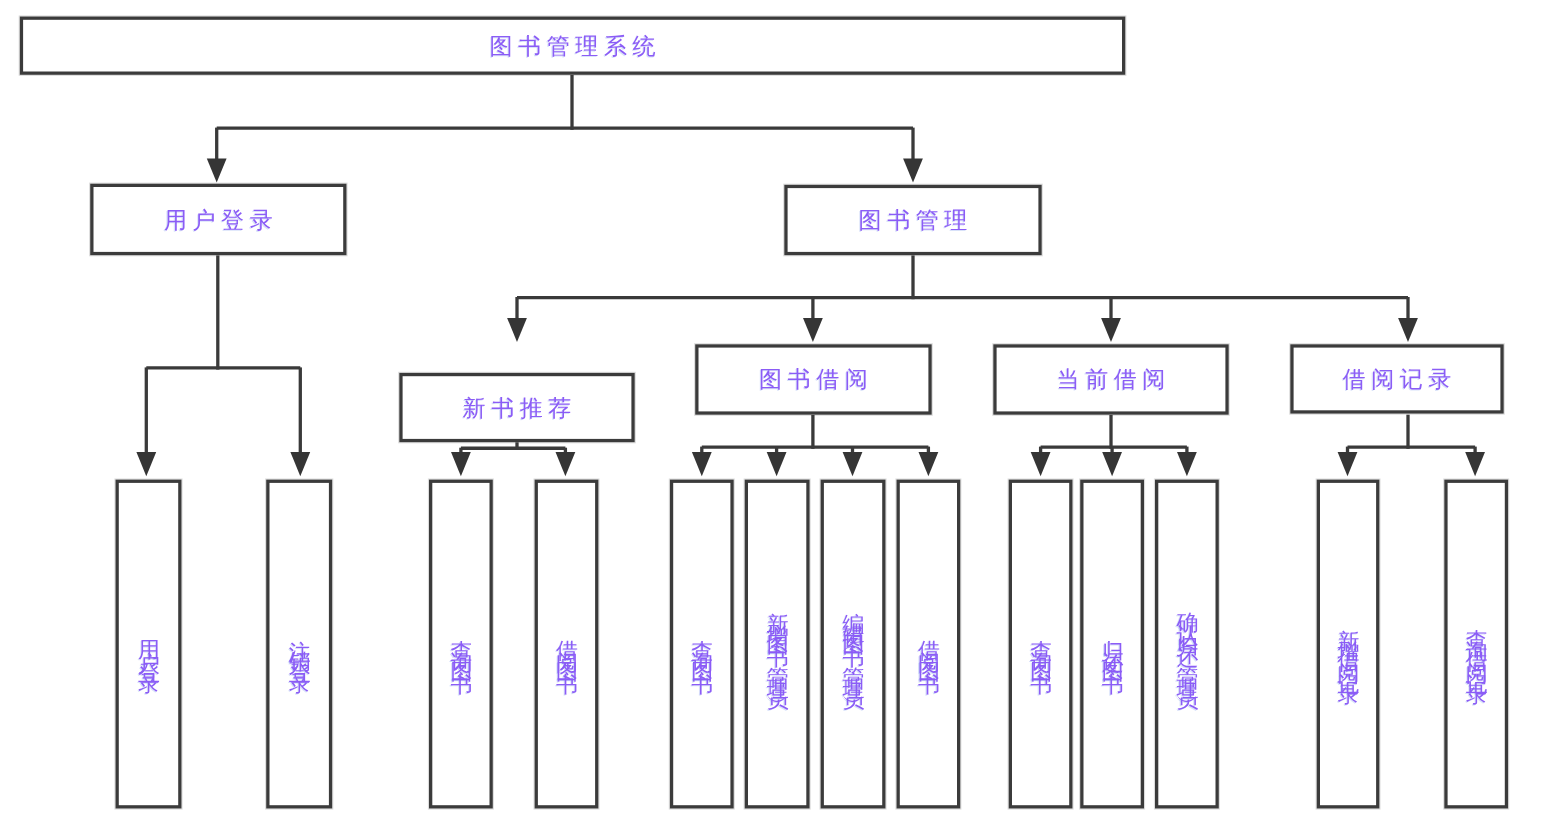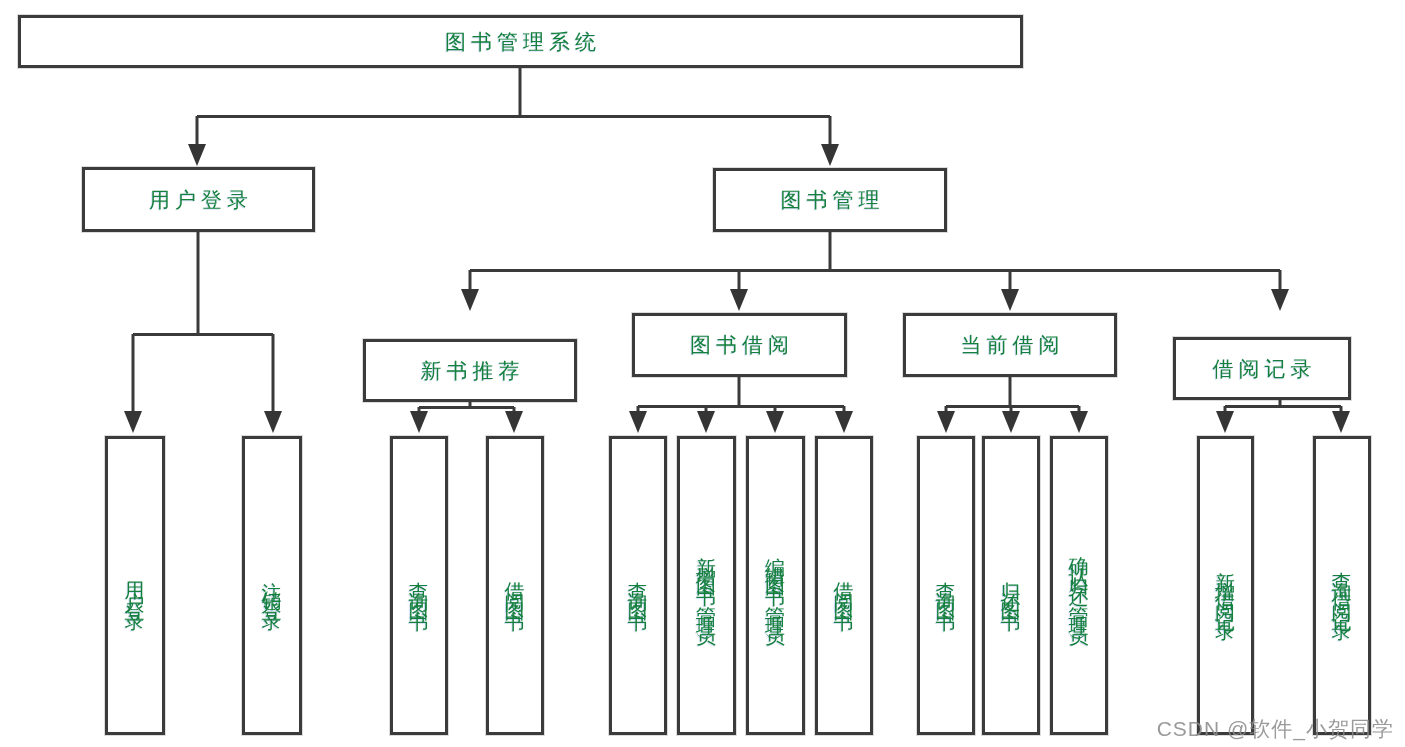--- a/index.html
+++ b/index.html
@@ -29,21 +29,21 @@
   }
   .box {
     position: absolute;
     box-sizing: border-box;
     border: 3px solid #3b3b3b;
     box-shadow: 0 0 0 1px rgba(60,60,60,0.18);
     background: #ffffff;
     display: flex;
     align-items: center;
     justify-content: center;
-    color: #15803d;
+    color: #8b5cf6;
     z-index: 2;
   }
   .h-box {
     font-size: 21px;
     letter-spacing: 5px;
     text-indent: 5px;
     white-space: nowrap;
   }
   .h-box span, .v-box span {
     text-shadow: -1px 1px 0 rgba(120,150,235,0.28);
@@ -161,21 +161,21 @@
 
   <div class="box h-box" style="left:363px; top:313px; width:214px; height:63px;margin-top:26px;">
     <span>新书推荐</span>
   </div>
   <div class="box h-box" style="left:632px; top:313px; width:215px; height:64px;">
     <span>图书借阅</span>
   </div>
   <div class="box h-box" style="left:903px; top:313px; width:214px; height:64px;">
     <span>当前借阅</span>
   </div>
-  <div class="box h-box" style="left:1173px; top:313px; width:178px; height:63px;margin-top:24px;">
+  <div class="box h-box" style="left:1173px; top:313px; width:194px; height:63px;">
     <span>借阅记录</span>
   </div>
 
   <div class="box v-box" style="left:105px; top:436px; width:60px; height:299px;">
     <span>用户登录</span>
   </div>
   <div class="box v-box" style="left:242px; top:436px; width:60px; height:299px;">
     <span>注销登录</span>
   </div>
 
@@ -209,15 +209,14 @@
     <span>确认归还（管理员）</span>
   </div>
 
   <div class="box v-box" style="left:1197px; top:436px; width:57px; height:299px;">
     <span>新增借阅记录</span>
   </div>
   <div class="box v-box" style="left:1313px; top:436px; width:58px; height:299px;">
     <span>查询借阅记录</span>
   </div>
 
-  <div class="watermark">CSDN @软件_小贺同学</div>
 
 </div>
 
 </body></html>

